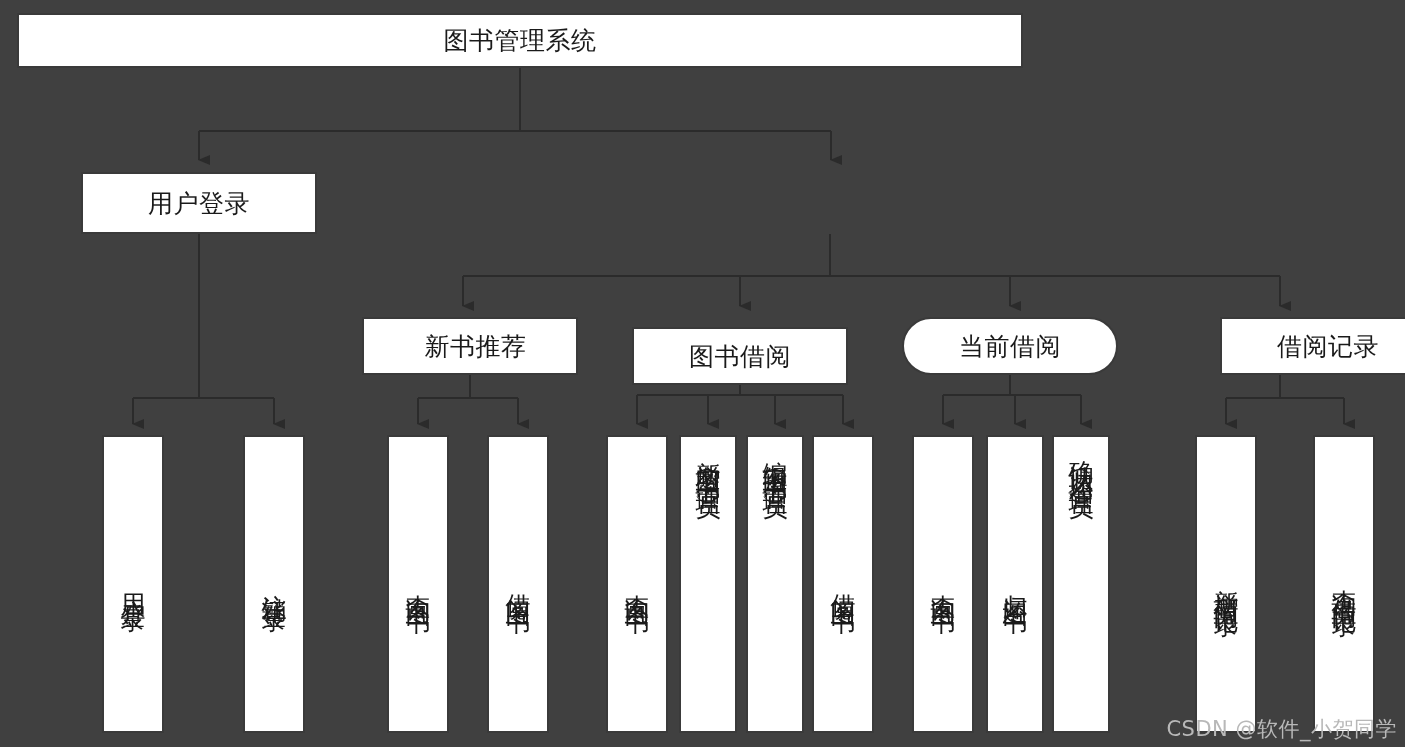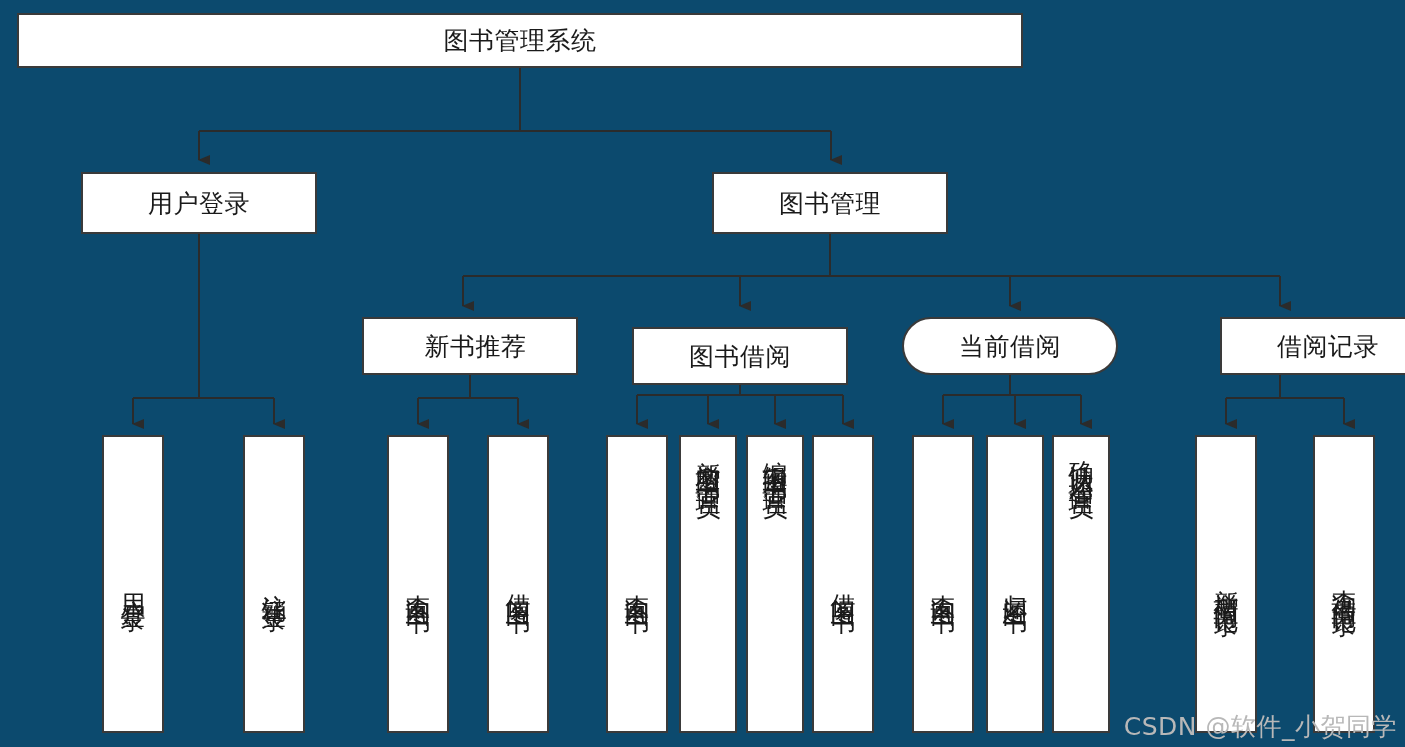--- a/index.html
+++ b/index.html
@@ -10,21 +10,21 @@
   body {
     width: 1405px;
     height: 747px;
     overflow: hidden;
     font-family: "DejaVu Sans", "Liberation Sans", sans-serif;
   }
   #canvas {
     position: relative;
     width: 1405px;
     height: 747px;
-    background: #0c4a6e;
+    background: #404040;
   }
   svg.lines {
     position: absolute;
     left: 0;
     top: 0;
     width: 1405px;
     height: 747px;
     pointer-events: none;
   }
   .node {
@@ -68,21 +68,21 @@
   }
   
   .node.vert.centered {
     align-items: center;
     padding-top: 0;
   }
   .watermark {
     position: absolute;
     right: 8px;
     bottom: 4px;
-    font-size: 25px;
+    font-size: 21px;
     color: #b8b8b8;
     font-family: "DejaVu Sans", "Liberation Sans", sans-serif;
     white-space: nowrap;
     letter-spacing: 0.5px;
   }
 </style>
 </head>
 <body>
 
 <div id="canvas">
@@ -137,23 +137,20 @@
     </g>
   </svg>
 
   <div class="node root horiz" style="left:17px; top:13px; width:1006px; height:55px;">
     <span class="node-label">图书管理系统</span>
   </div>
 
   <div class="node horiz" style="left:81px; top:172px; width:236px; height:62px;">
     <span class="node-label">用户登录</span>
   </div>
-  <div class="node horiz" style="left:712px; top:172px; width:236px; height:62px;">
-    <span class="node-label">图书管理</span>
-  </div>
 
   <div class="node horiz" style="left:362px; top:317px; width:216px; height:58px;padding-left:11px;">
     <span class="node-label">新书推荐</span>
   </div>
   <div class="node horiz" style="left:632px; top:327px; width:216px; height:58px;">
     <span class="node-label">图书借阅</span>
   </div>
   <div class="node horiz" style="left:902px; top:317px; width:216px; height:58px;border-radius:29px;">
     <span class="node-label">当前借阅</span>
   </div>

